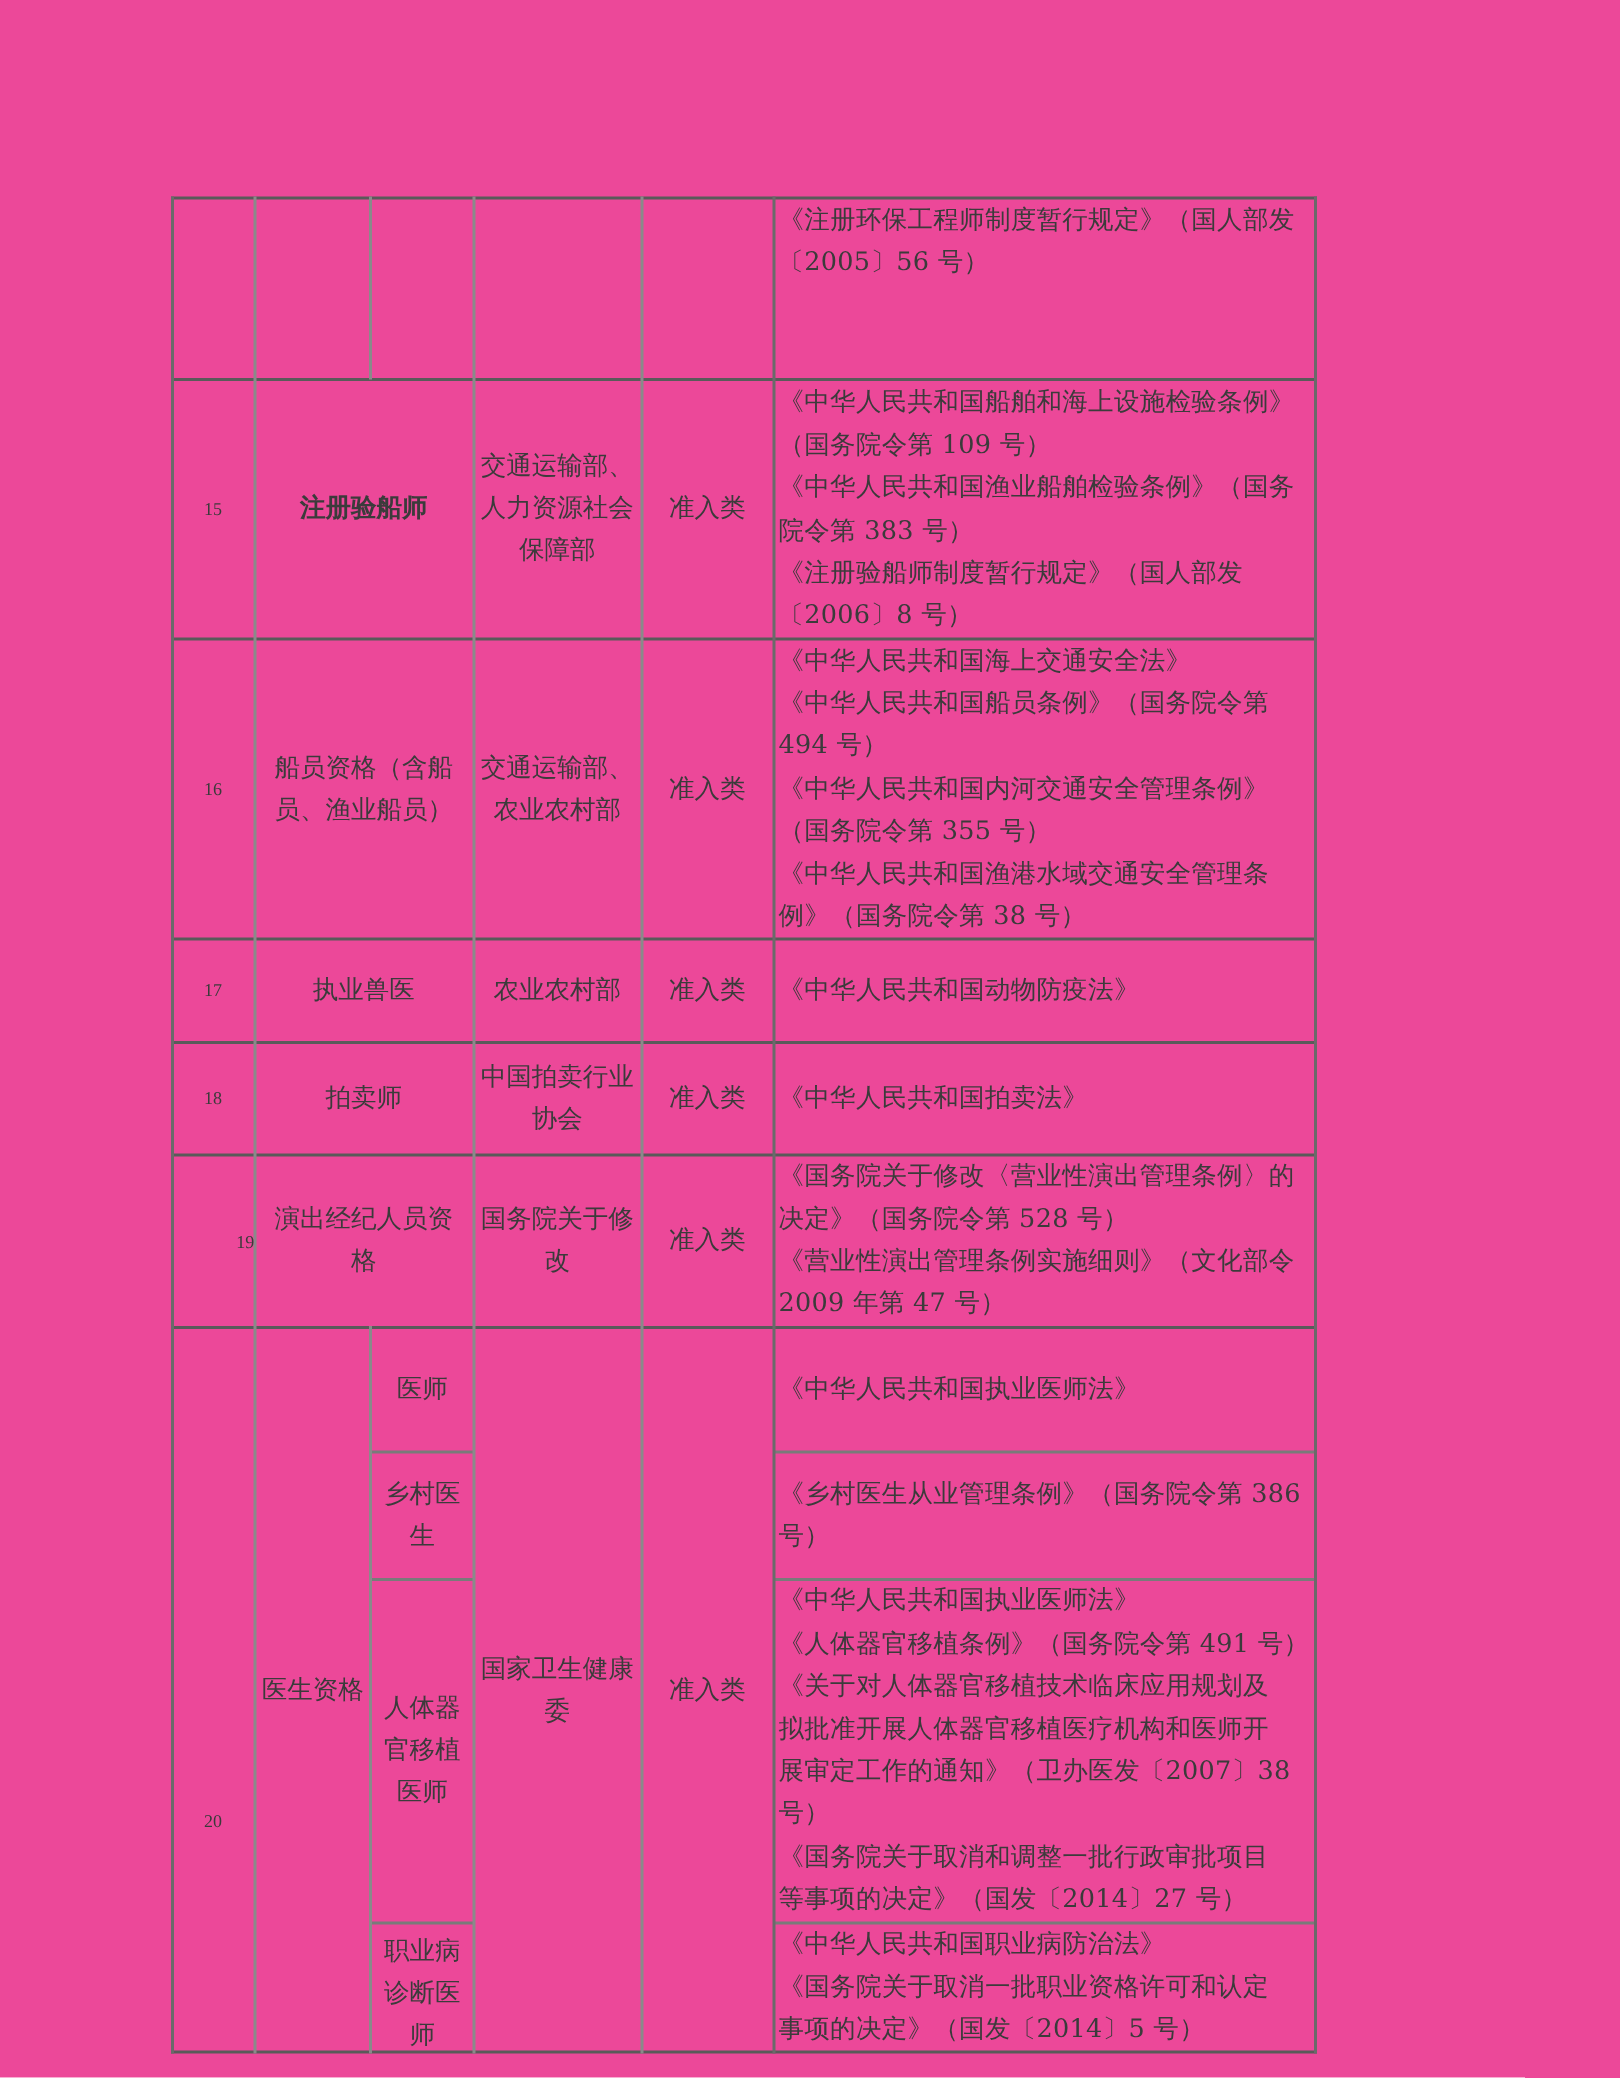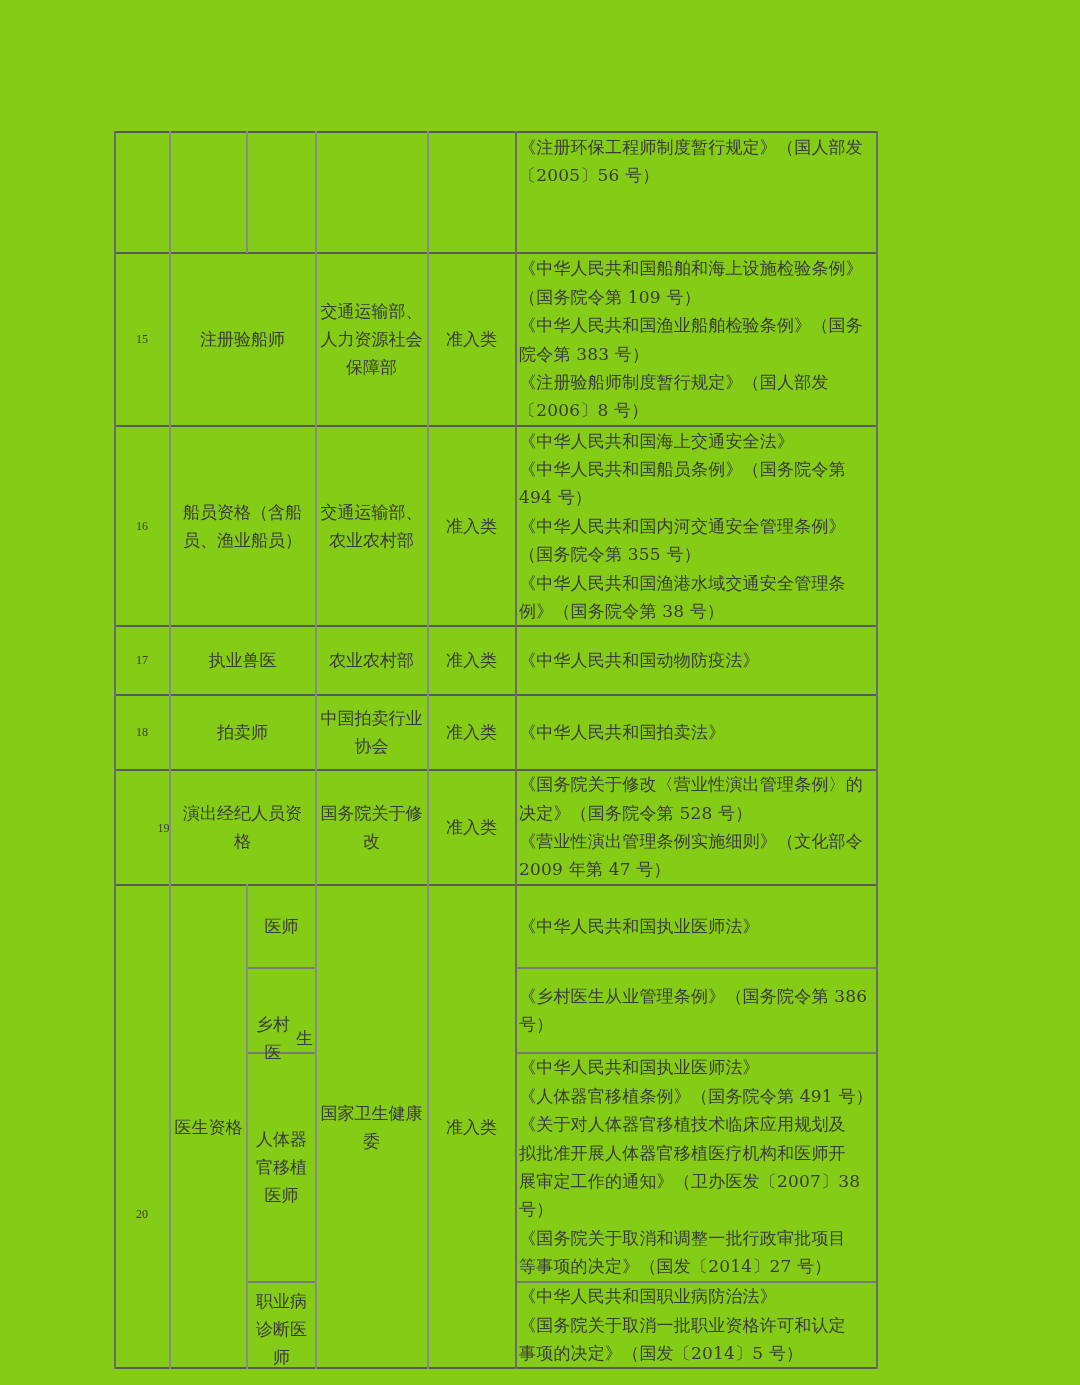--- a/index.html
+++ b/index.html
@@ -1,18 +1,18 @@
 <!DOCTYPE html>
 <html><head>
   <meta charset="utf-8">
   <style>
     html, body { margin: 0; padding: 0; background: #ffffff; }
     body { width: 1080px; height: 1385px; position: relative; overflow: hidden;
       font-family: "DejaVu Serif", "Liberation Serif", serif; color: #3a3a3a; }
-    .page { position: absolute; left: 0; top: 0; width: 1080px; height: 1385px; background: #84cc16; }
+    .page { position: absolute; left: 0; top: 0; width: 1080px; height: 1385px; background: #ec4899; }
     .cell { position: absolute; box-sizing: border-box; display: flex; align-items: center; justify-content: center;
       text-align: center; font-size: 17px; line-height: 28px; color: #3b3b3b; padding: 0 2px; }
     .cell.law { justify-content: flex-start; align-items: flex-start; text-align: left; flex-direction: column; padding: 0 0 0 2px; }
     .cell.law.mid { justify-content: center; }
     .law-line { font-size: 17px; line-height: 28.4px; white-space: pre-wrap; letter-spacing: 0.2px; }
     .hl { position: absolute; height: 1.6px; background: #5a5a5a; }
     .vl { position: absolute; width: 1.6px; background: #8a8a8a; }
     .vl.dark { background: #6a6a6a; }
     .num { font-family: "Liberation Serif", "DejaVu Serif", serif; font-size: 12px; }
   </style>
@@ -45,21 +45,21 @@
   <div class="vl" style="left:427px; top:131px; height:1238px;"></div>
   <div class="vl dark" style="left:515px; top:131px; height:1238px;"></div>
   <div class="vl dark" style="left:876px; top:131px; height:1238px;"></div>
 
   <div class="cell law" style="left:517px; top:133px; width:360px; height:119px; padding-top:0px;">
     <span class="law-line">《注册环保工程师制度暂行规定》（国人部发</span>
     <span class="law-line">〔2005〕56 号）</span>
   </div>
 
   <div class="cell num" style="left:115px; top:253px; width:54px; height:172px;">15</div>
-  <div class="cell" style="left:170px; top:253px; width:145px; height:172px;">注册验船师</div>
+  <div class="cell" style="left:170px; top:253px; width:145px; height:172px;font-weight:bold;">注册验船师</div>
   <div class="cell" style="left:316px; top:253px; width:111px; height:172px; flex-direction:column;">
     <span>交通运输部、</span>
     <span>人力资源社会</span>
     <span>保障部</span>
   </div>
   <div class="cell" style="left:428px; top:253px; width:87px; height:172px;">准入类</div>
   <div class="cell law mid" style="left:517px; top:254px; width:360px; height:171px;">
     <span class="law-line">《中华人民共和国船舶和海上设施检验条例》</span>
     <span class="law-line">（国务院令第 109 号）</span>
     <span class="law-line">《中华人民共和国渔业船舶检验条例》（国务</span>
@@ -129,21 +129,21 @@
   </div>
   <div class="cell" style="left:428px; top:885px; width:87px; height:483px;">准入类</div>
 
   <div class="cell" style="left:248px; top:885px; width:67px; height:82px; flex-direction:column;">
     <span>医师</span>
   </div>
   <div class="cell law mid" style="left:517px; top:885px; width:360px; height:82px;">
     <span class="law-line">《中华人民共和国执业医师法》</span>
   </div>
 
-  <div class="cell" style="left:248px; top:968px; width:67px; height:84px; flex-direction:row;margin-top:28px;">
+  <div class="cell" style="left:248px; top:968px; width:67px; height:84px; flex-direction:column;">
     <span>乡村医</span>
     <span>生</span>
   </div>
   <div class="cell law mid" style="left:517px; top:968px; width:360px; height:84px;">
     <span class="law-line">《乡村医生从业管理条例》（国务院令第 386</span>
     <span class="law-line">号）</span>
   </div>
 
   <div class="cell" style="left:248px; top:1053px; width:67px; height:228px; flex-direction:column;">
     <span>人体器</span>

